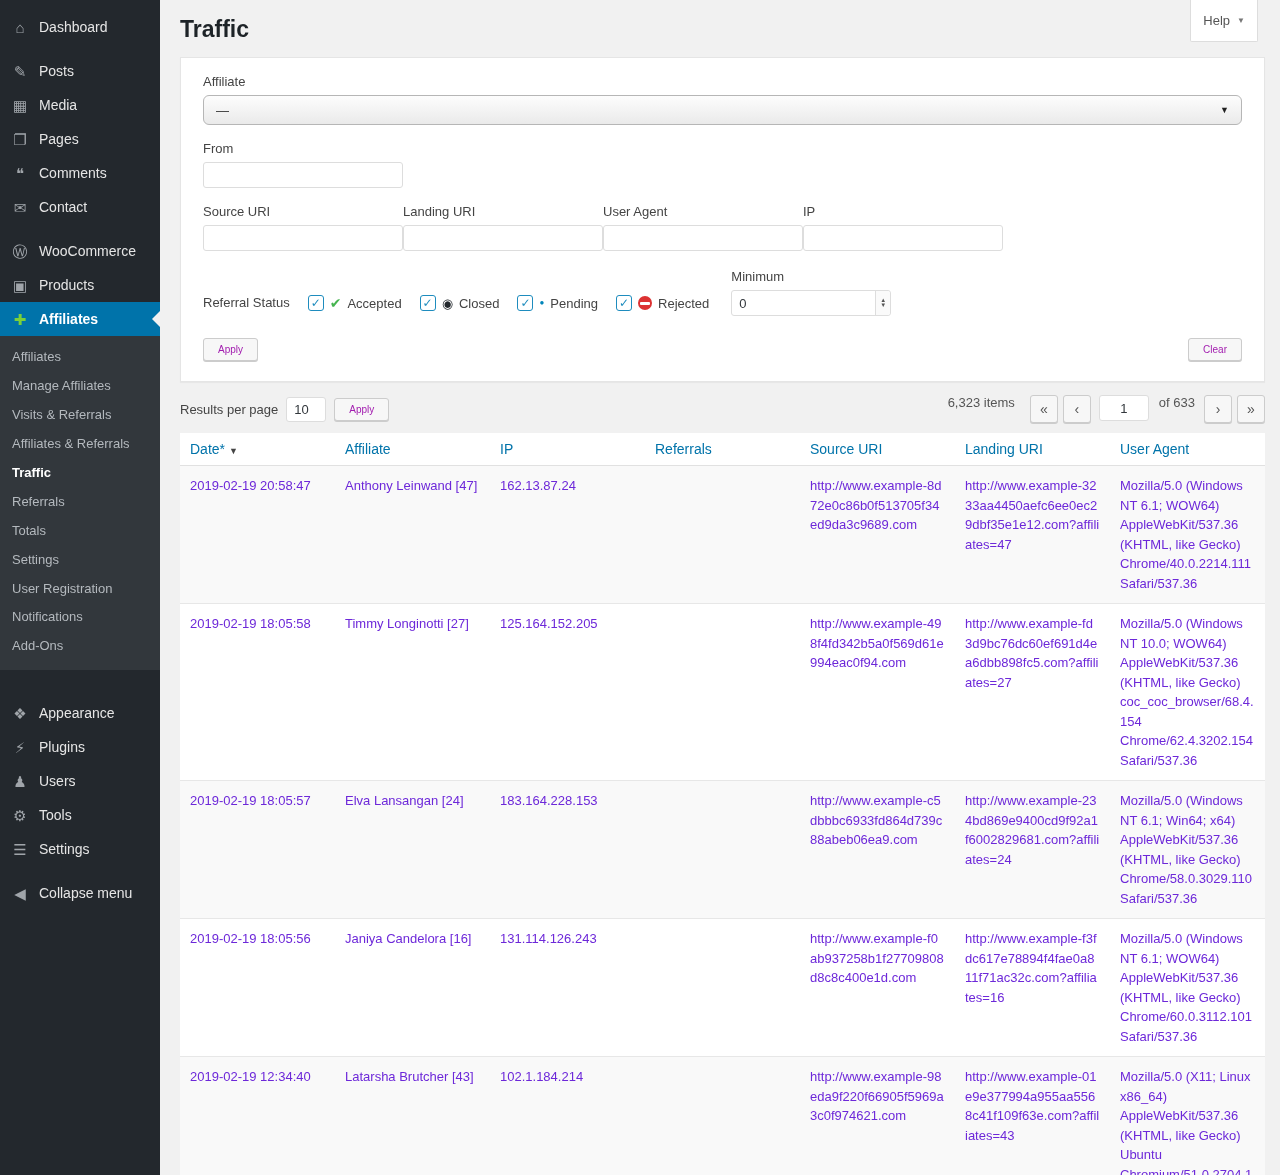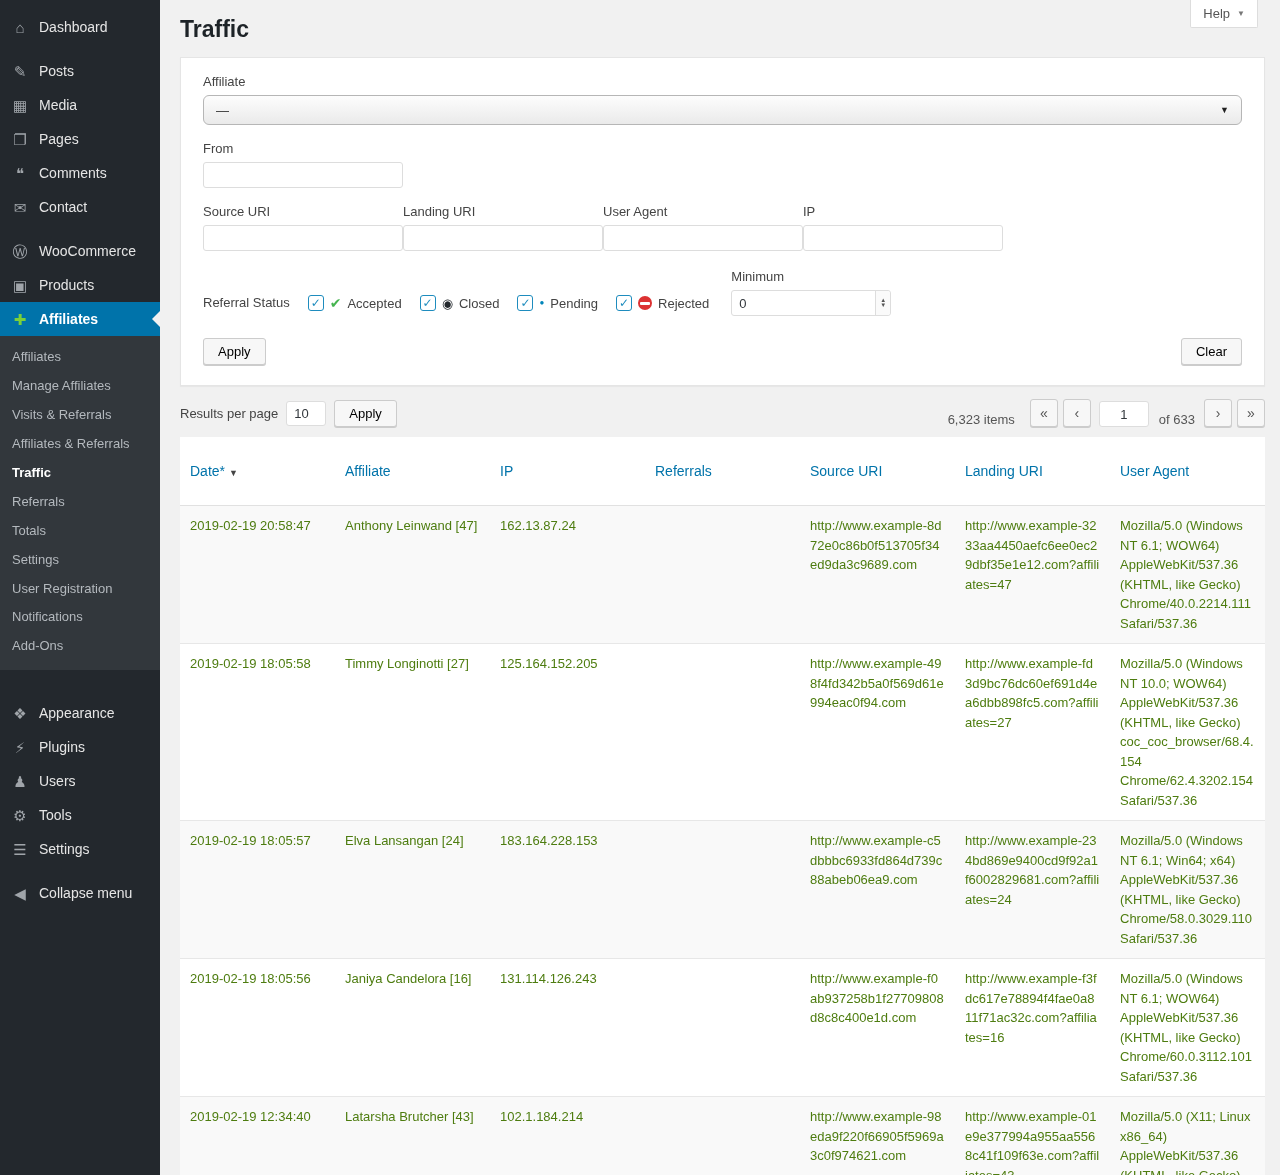--- a/index.html
+++ b/index.html
@@ -31,21 +31,21 @@
   .sep-lg { height:26px; }
   .submenu { background:#32373c; padding:7px 0 9px; }
   .submenu-item { padding:7px 12px; font-size:13px; color:#b4b9be; cursor:pointer; line-height:1.15; }
   .submenu-item.current { color:#fff; font-weight:700; }
 
   
   .content { flex:1; position:relative; padding:0 15px 0 20px; }
   .help-tab {
     position:absolute; top:0; right:22px;
     background:#fff; border:1px solid #ddd; border-top:none;
-    border-radius:0 0 2px 2px; padding:6px 12px;
+    border-radius:0 0 2px 2px; padding:13px 12px;
     font-size:13px; color:#555; display:flex; align-items:center; gap:7px; cursor:pointer;
   }
   .help-tab .chev { font-size:8px; color:#777; }
   h1.page-title { margin:0; padding:16px 0 4px; font-size:23px; font-weight:600; color:#1d2327; }
 
   
   .panel {
     background:#fff; border:1px solid #e5e5e5; box-shadow:0 1px 1px rgba(0,0,0,.04);
     padding:16px 22px 20px; margin-top:10px;
   }
@@ -91,52 +91,52 @@
   .spin {
     position:absolute; right:1px; top:1px; bottom:1px; width:15px;
     border-left:1px solid #ddd; display:flex; flex-direction:column;
     align-items:center; justify-content:center; color:#555; background:#fafafa;
     border-radius:0 3px 3px 0; cursor:pointer;
   }
   .spin span { font-size:6px; line-height:5px; }
   .panel-actions { display:flex; justify-content:space-between; margin-top:22px; }
   .btn {
     background:#f7f7f7; border:1px solid #ccc; border-radius:3px;
-    box-shadow:0 1px 0 #ccc; color:#000000; font-size:13px;
+    box-shadow:0 1px 0 #ccc; color:#a21caf; font-size:10px;
     padding:5px 14px; cursor:pointer;
     font-family:"Liberation Sans","DejaVu Sans",sans-serif;
   }
 
   
   .results-bar { display:flex; align-items:center; margin:13px 0 10px; font-size:13px; color:#444; }
   .rpp-input { width:40px; height:25px; margin:0 8px; text-align:left; }
-  .nav-right { margin-left:auto; display:flex; align-items:flex-end; gap:5px; color:#555; }
+  .nav-right { margin-left:auto; display:flex; align-items:flex-start; gap:5px; color:#555; }
   .items-count { margin-right:10px; }
   .pg {
     width:28px; height:28px; display:inline-flex; align-items:center; justify-content:center;
     background:#f7f7f7; border:1px solid #ccc; border-radius:3px; box-shadow:0 1px 0 #ccc;
     color:#555; font-size:14px; cursor:pointer;
     font-family:"Liberation Sans","DejaVu Sans",sans-serif;
   }
   .page-input { width:50px; height:26px; text-align:center; margin:0 3px; }
   .of-label { margin:0 4px 0 2px; }
 
   
   table.list-table {
     width:100%; border-collapse:collapse; background:#fff;
     table-layout:fixed; font-size:13px;
   }
   .list-table thead th {
-    text-align:left; font-weight:400; padding:26px 10px;
+    text-align:left; font-weight:400; padding:8px 10px;
     border-bottom:1px solid #e1e1e1; background:#fff;
   }
   .list-table thead a { color:#0073aa; text-decoration:none; font-size:14px; cursor:pointer; }
   .sort { color:#444; font-size:9px; margin-left:4px; }
   .list-table tbody td {
-    padding:10px; vertical-align:top; color:#4d7c0f; line-height:1.5;
+    padding:10px; vertical-align:top; color:#6d28d9; line-height:1.5;
     border-bottom:1px solid #e7e7e7; overflow-wrap:break-word;
   }
   .list-table tbody tr:nth-child(odd) { background:#f9f9f9; }
   .list-table tbody tr:nth-child(even) { background:#fff; }
   td.break { word-break:break-all; }
 </style>
 </head>
 <body>
 
 <div class="layout">

